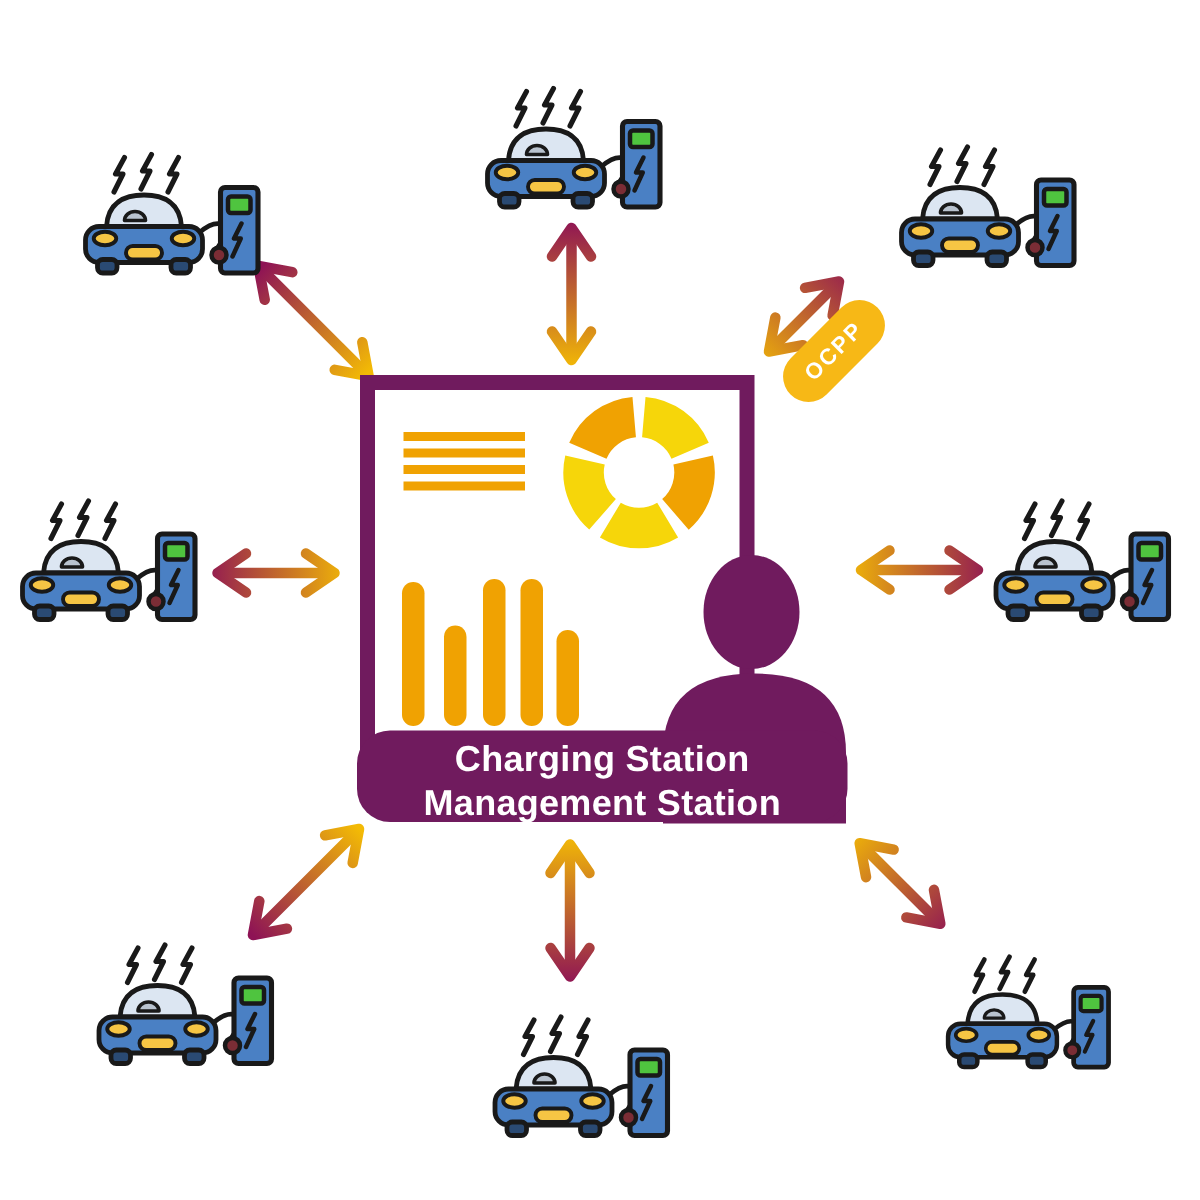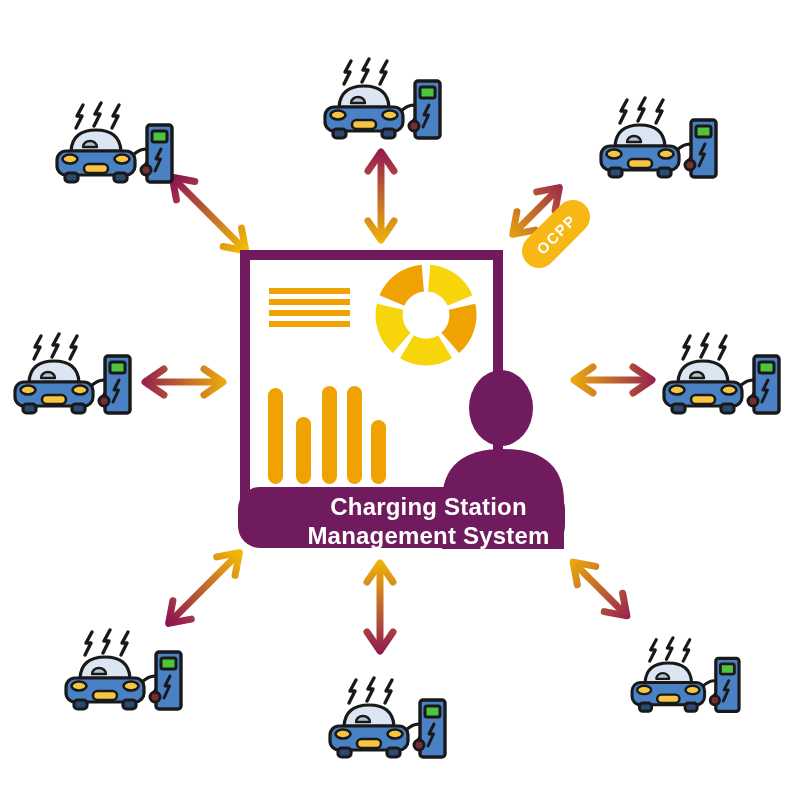--- a/index.html
+++ b/index.html
@@ -7,21 +7,21 @@
     --orange:#F0A202; --yellow:#F6D60A; --badge:#F7B816;
     --blue:#4A80C4; --green:#4FC43F; --glass:#DCE6F2;
     --lights:#F6C544; --dot:#7B2D35; --ink:#191919;
   }
   html,body{margin:0;padding:0;background:#fff;}
   body{width:800px;height:800px;overflow:hidden;font-family:"Liberation Sans",sans-serif;}
   .canvas{position:relative;width:800px;height:800px;background:#fff;}
   svg.scene{position:absolute;left:0;top:0;z-index:1;}
   .banner-text{position:absolute;left:238px;top:492px;width:327px;z-index:3;
     text-align:center;color:#fff;font-weight:bold;font-size:24px;line-height:29px;
-    letter-spacing:.2px;pointer-events:none;padding-left:27px;}
+    letter-spacing:.2px;pointer-events:none;}
   .ocpp-pill{position:absolute;left:515px;top:217px;width:82px;height:34px;z-index:3;
     border-radius:17px;background:var(--badge);transform:rotate(-45deg);
     display:flex;align-items:center;justify-content:center;
     color:#fff;font-weight:bold;font-size:15px;letter-spacing:1.5px;}
 </style>
 </head>
 <body>
 
 <div class="canvas">
 
@@ -142,16 +142,16 @@
 
   <rect x="238" y="487" width="327" height="61" rx="22" style="fill:var(--purple)"></rect>
 </svg>
 
 <div class="ocpp-pill">
   <span>OCPP</span>
 </div>
 
 <div class="banner-text">
   <div>Charging Station</div>
-  <div>Management System</div>
+  <div>Management Station</div>
 </div>
 
 </div>
 
 </body></html>

